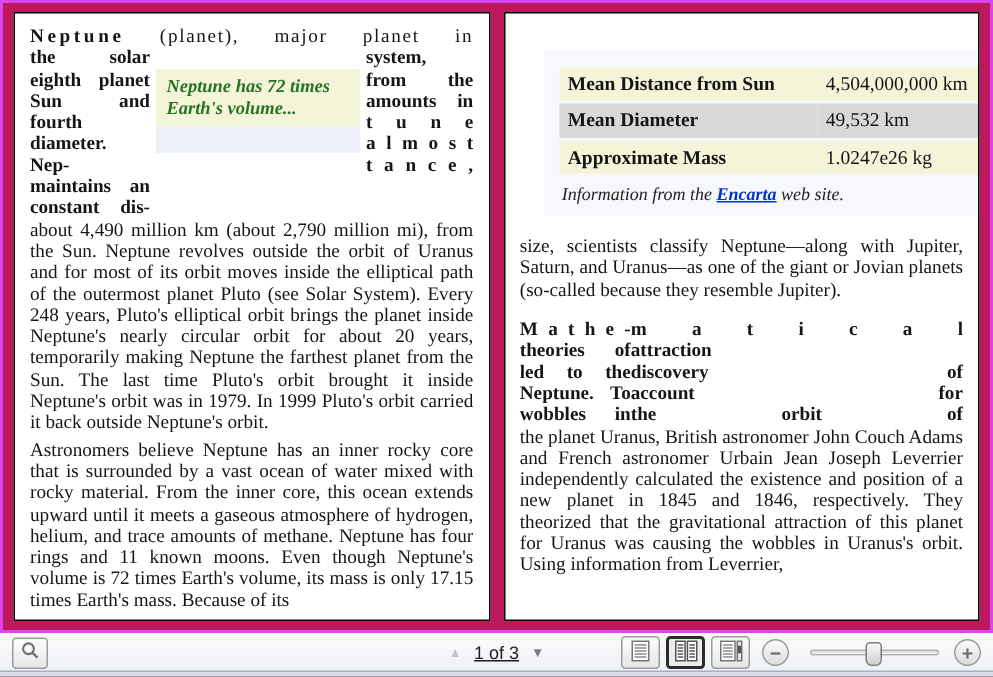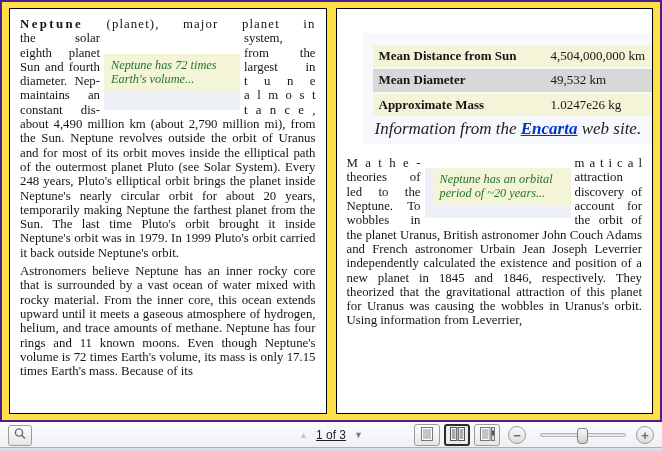--- a/index.html
+++ b/index.html
@@ -4,32 +4,32 @@
 <style>
   * { margin:0; padding:0; box-sizing:border-box; }
   html,body { background:#888; }
   .window {
     width:662px; height:451px; background:#fff; position:relative;
     font-family:"Liberation Serif","DejaVu Serif",serif;
     overflow:hidden;
   }
   
   .pages-area {
-    height:422px; border:2px solid #4c1d95; background:#fde047;
+    height:422px; border:2px solid #d946ef; background:#be185d;
     display:flex; gap:9px; padding:6px 7px;
   }
   .page {
     flex:1 1 0; border:1px solid #000; background:#fff;
     padding:8px 10px; overflow:hidden;
     font-size:12.8px; line-height:14.3px; color:#151515;
   }
   .just { text-align:justify; }
   .headline { text-align:justify; text-align-last:justify; letter-spacing:1.1px; word-spacing:3px; white-space:nowrap; overflow:hidden; }
   .headline b { letter-spacing:2.4px; }
-  .wrap-row { display:flex; align-items:center; }
+  .wrap-row { display:flex; align-items:flex-start;font-weight:bold; }
   .col .wl { text-align:justify; text-align-last:justify; }
   .spread { display:flex; justify-content:space-between; }
   .wrap1 .colL { width:80px; }
   .wrap1 .fig  { width:136px; margin:15px 4px 0 4px; }
   .wrap2 .colL { width:74px; }
   .wrap2 .fig  { width:146px; margin:2px 4px 0 4px; }
   .colR { flex:1 1 0; }
   .fig { background:#eef0f8; padding:0 0 18px 0; }
   .fig2 { padding:0 0 12px 8px; }
   .quote {
@@ -41,21 +41,21 @@
   .stats-panel {
     background:#f7f8fc; margin:16px -10px 0 16px; padding:10px 0 8px 10px;
     overflow:hidden;
   }
   .stats-title { font-size:12.4px; color:#1a1a1a; margin:0 0 7px 2px; }
   table.stats { border-collapse:separate; border-spacing:0 2px; width:302px; table-layout:fixed; }
   table.stats td { padding:4px 6px; font-size:13px; white-space:nowrap; overflow:hidden; }
   td.lbl { width:172px; font-weight:bold; }
   tr.cream td { background:#f4f4d8; }
   tr.silver td { background:#d8d8d8;margin-top:47px; }
-  .stats-caption { font-style:italic; font-size:17px; margin:4px 0 0 2px; color:#222; }
+  .stats-caption { font-style:italic; font-size:12px; margin:4px 0 0 2px; color:#222; }
   .stats-caption a { color:#0033cc; font-weight:bold; text-decoration:underline; cursor:pointer; }
   .rp-para1 { margin-top:13px; }
   .wrap2 { margin-top:12px; }
   
   .toolbar {
     height:29px; position:relative; display:flex; align-items:center;
     background:linear-gradient(#fcfcfd,#eef0f4);
     border-bottom:3px solid #d9deea;
     box-shadow:inset 0 -1px 0 #aab0ba;
     padding:0 8px;
@@ -112,21 +112,21 @@
           <div class="wl">diameter. Nep-</div>
           <div class="wl">maintains an</div>
           <div class="wl">constant dis-</div>
         </div>
         <div class="fig fig1">
           <div class="quote">Neptune has 72 times Earth's volume...</div>
         </div>
         <div class="col colR">
           <div class="wl">system,</div>
           <div class="wl">from the</div>
-          <div class="wl">largest in</div>
+          <div class="wl">amounts in</div>
           <div class="wl spread">
               <span>t</span>
               <span>u</span>
               <span>n</span>
               <span>e</span>
             </div>
           <div class="wl spread">
               <span>a</span>
               <span>l</span>
               <span>m</span>
@@ -164,38 +164,36 @@
           </tr>
           <tr class="cream">
             <td class="lbl">Approximate Mass</td>
             <td class="val">1.0247e26 kg</td>
           </tr>
         </tbody>
           </table>
         <div class="stats-caption"><span>Information from the </span><a>Encarta</a><span> web site.</span></div>
       </div>
 
+      <div class="just rp-para1">size, scientists classify Neptune—along with Jupiter, Saturn, and Uranus—as one of the giant or Jovian planets (so-called because they resemble Jupiter).</div>
 
       <div class="wrap-row wrap2">
         <div class="col colL">
           <div class="wl spread">
               <span>M</span>
               <span>a</span>
               <span>t</span>
               <span>h</span>
               <span>e</span>
               <span>-</span>
             </div>
           <div class="wl">theories of</div>
           <div class="wl">led to the</div>
           <div class="wl">Neptune. To</div>
           <div class="wl">wobbles in</div>
-        </div>
-        <div class="fig fig2">
-          <div class="quote">Neptune has an orbital period of ~20 years...</div>
         </div>
         <div class="col colR">
           <div class="wl spread">
               <span>m</span>
               <span>a</span>
               <span>t</span>
               <span>i</span>
               <span>c</span>
               <span>a</span>
               <span>l</span>

